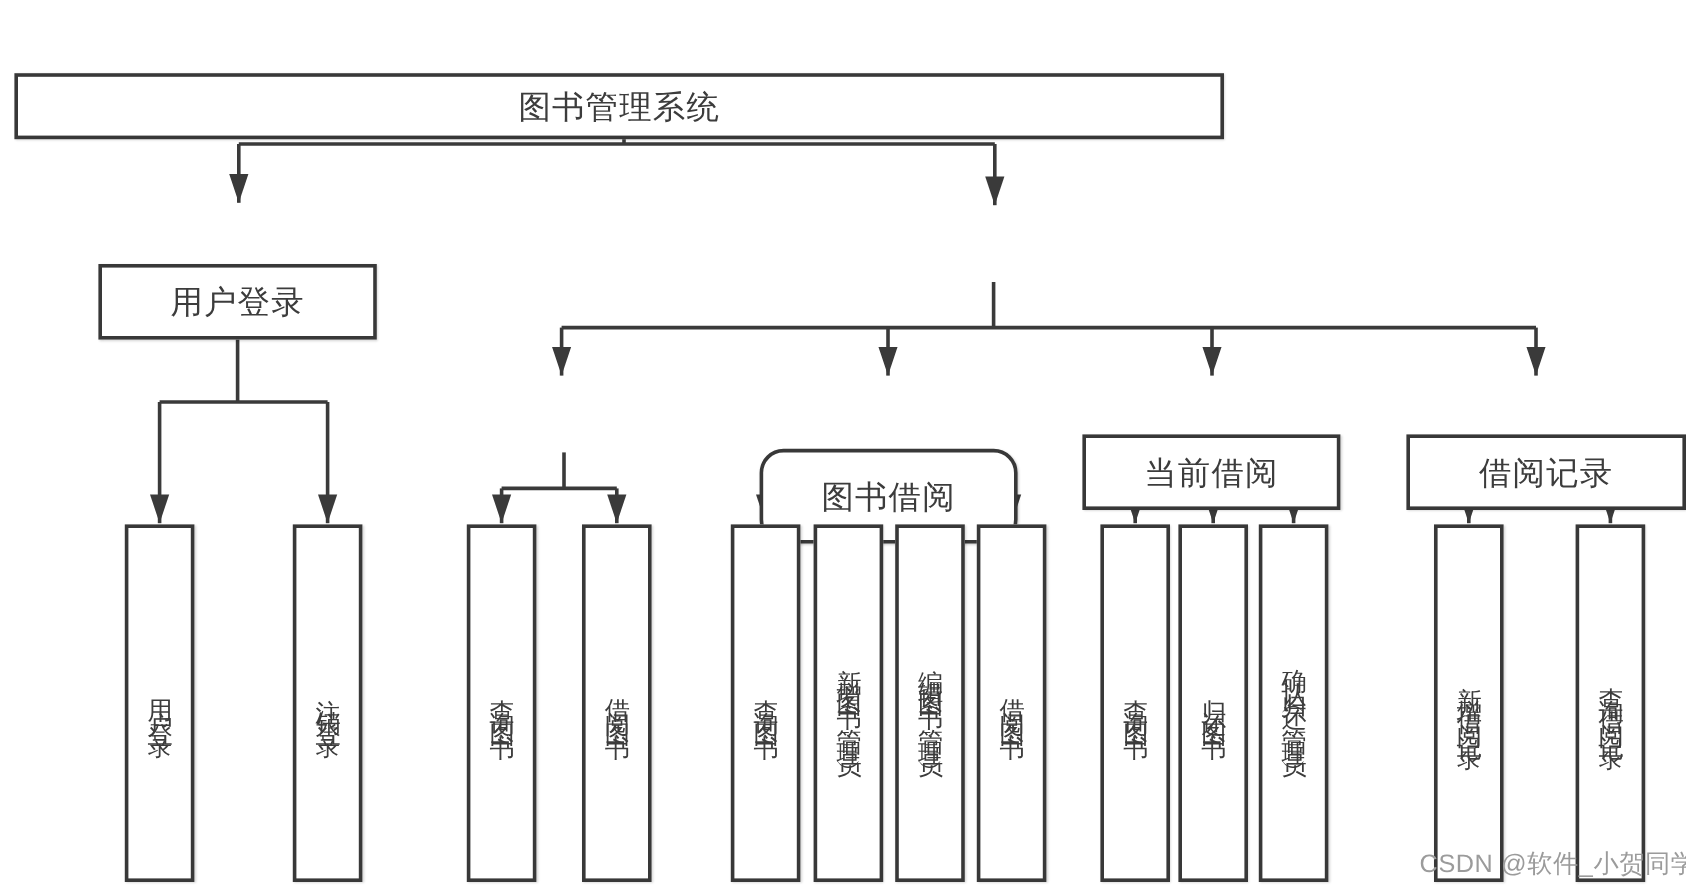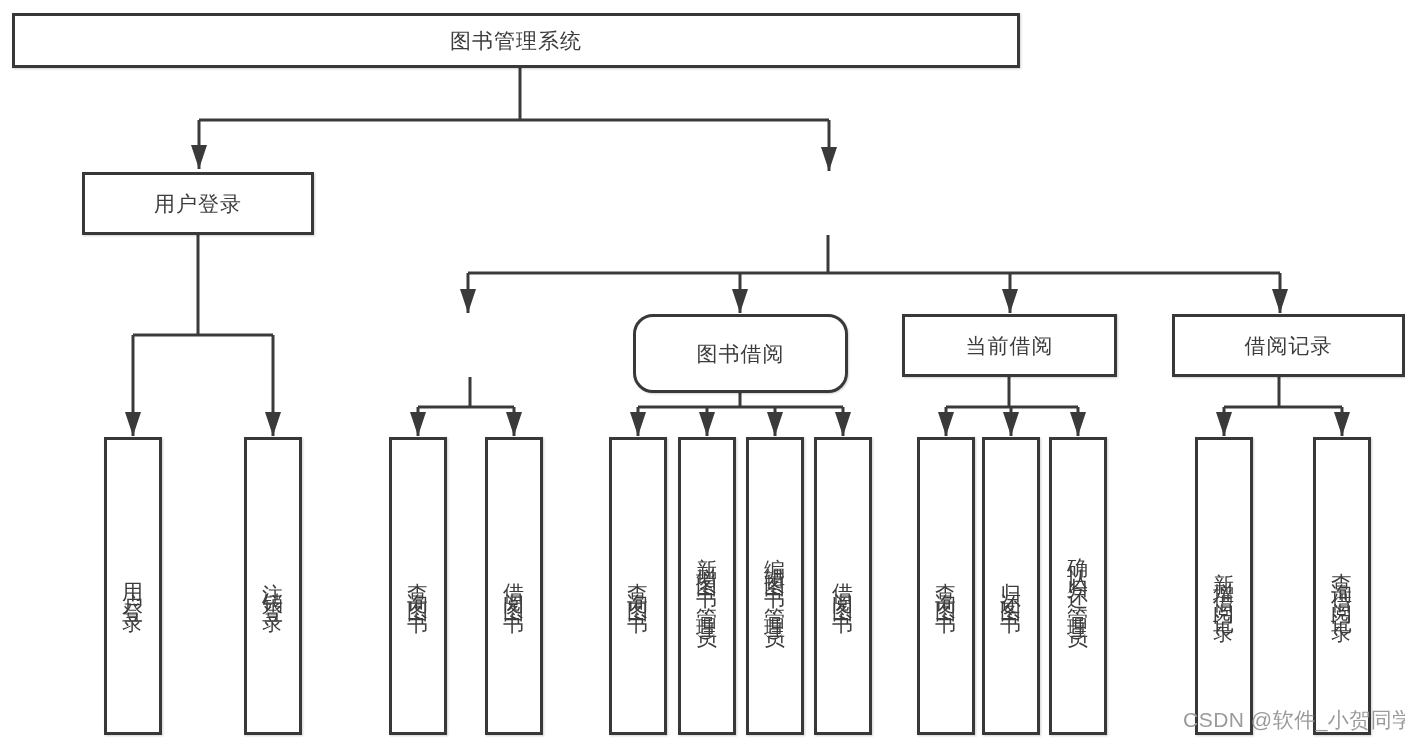--- a/index.html
+++ b/index.html
@@ -13,37 +13,37 @@
   #wires{position:absolute;left:0;top:0;width:1405px;height:747px;}
   .node{
     position:absolute;
     box-sizing:border-box;
     background:#ffffff;
     border:3px solid #383838;
     color:#3c3c3c;
     display:flex;align-items:center;justify-content:center;
     box-shadow:1px 1px 2px rgba(0,0,0,0.18);
   }
-  .hbox{font-size:21px;letter-spacing:1px;white-space:nowrap;}
+  .hbox{font-size:27px;letter-spacing:1px;white-space:nowrap;margin-top:48px;}
   .vbox{padding:5px 0;}
   .vbox .vtext{
     writing-mode:vertical-rl;
     text-orientation:mixed;
     font-size:21px;
     letter-spacing:10px;
     line-height:1;
     white-space:nowrap;
     color:#3c3c3c;
   }
   
   #n-root        {left:12px;  top:13px;  width:1008px; height:55px;}
   #n-user-login  {left:82px;  top:172px; width:232px;  height:63px;}
   #n-book-mgmt   {left:711px; top:172px; width:235px;  height:63px;}
   #n-new-books   {left:362px; top:314px; width:216px;  height:63px;}
-  #n-book-borrow {left:633px; top:314px; width:215px;  height:79px;border-radius:20px;}
+  #n-book-borrow {left:633px; top:326px; width:215px;  height:79px;border-radius:20px;}
   #n-cur-borrow  {left:902px; top:314px; width:215px;  height:63px;}
   #n-borrow-rec  {left:1172px;top:314px; width:233px;  height:63px;}
   .leaf{top:437px;width:58px;height:298px;}
   #l-login   {left:104px;}
   #l-logout  {left:244px;}
   #l-nbq     {left:389px;}
   #l-nbb     {left:485px;}
   #l-bbq     {left:609px;}
   #l-bba     {left:678px;}
   #l-bbe     {left:746px;}

